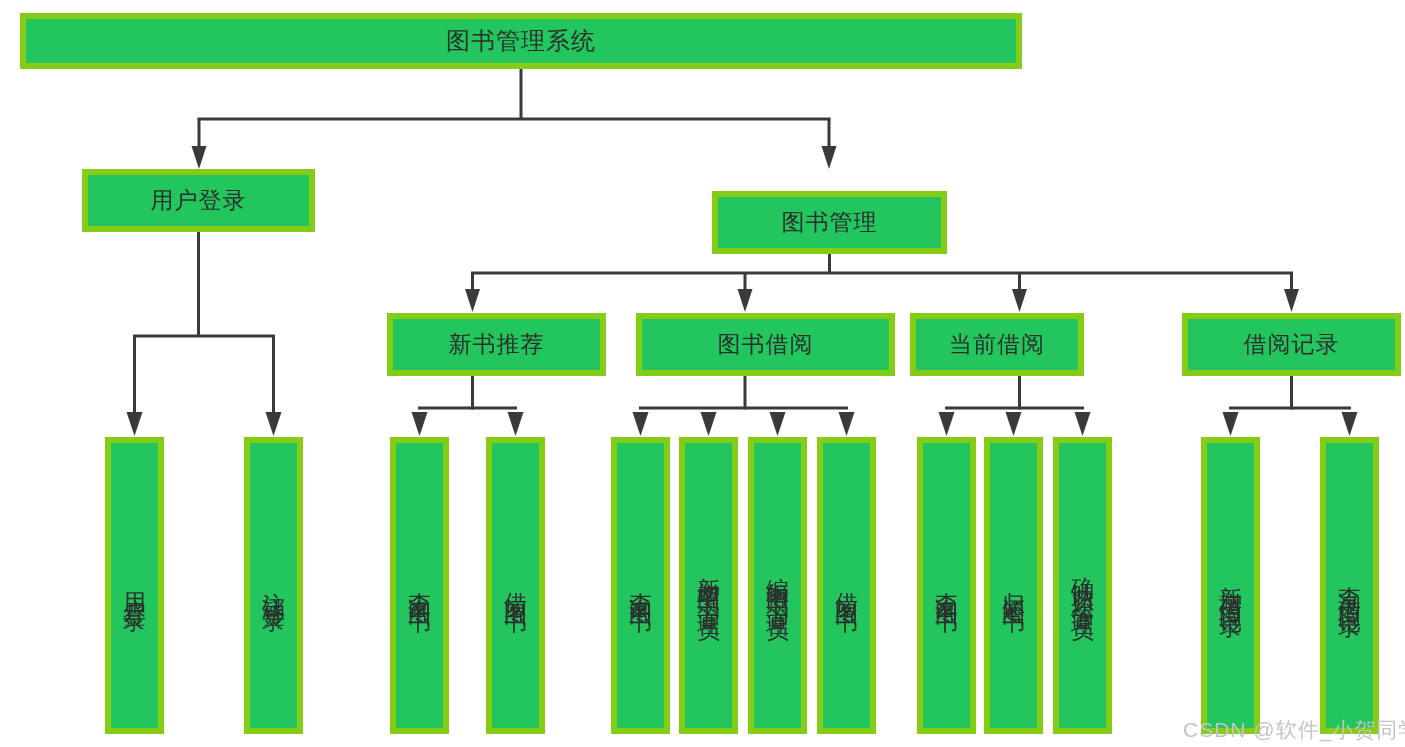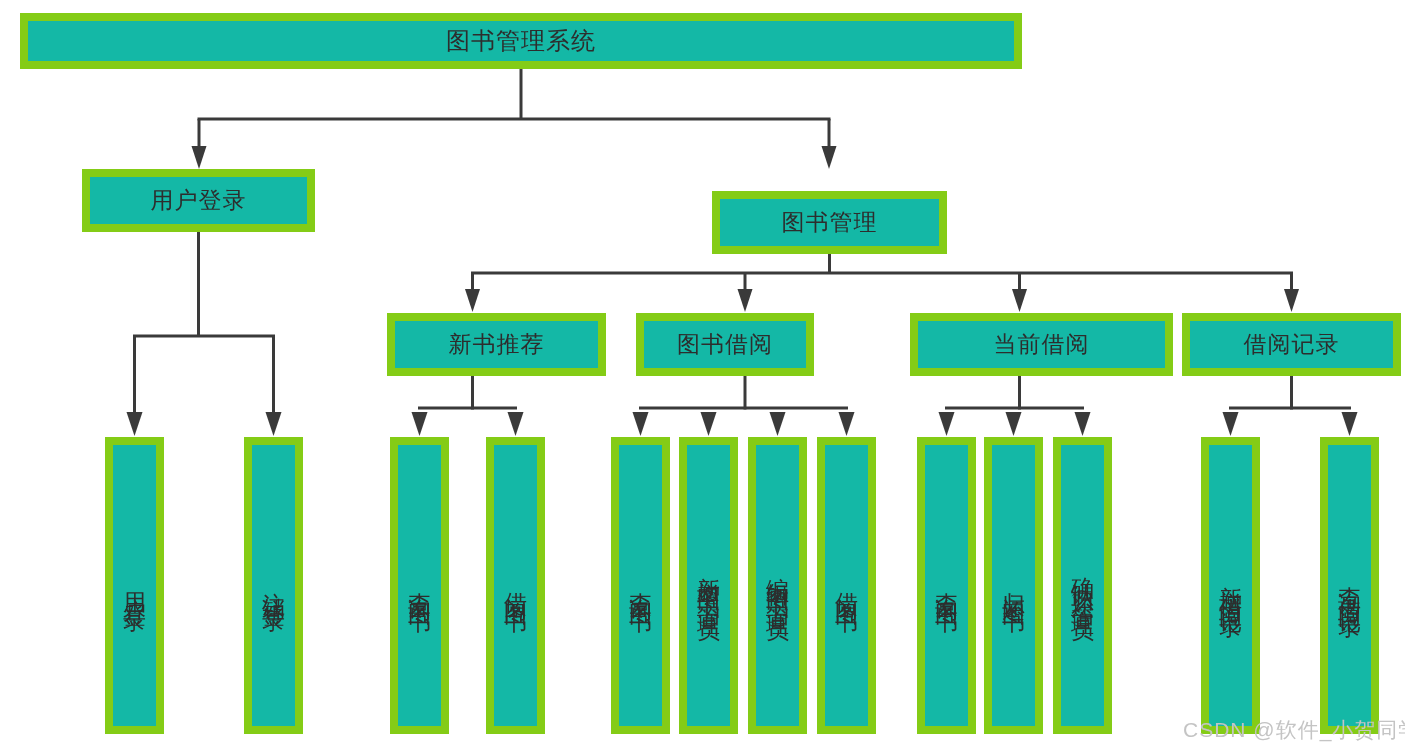--- a/index.html
+++ b/index.html
@@ -7,22 +7,22 @@
     position:relative;
     width:1405px;height:747px;
     background:#fff;
     font-family:"Liberation Sans","DejaVu Sans",sans-serif;
     overflow:hidden;
   }
   .wires{position:absolute;left:0;top:0;width:1405px;height:747px;}
   .node{
     position:absolute;
     box-sizing:border-box;
-    border:8px solid #84cc16;
-    background:#14b8a6;
+    border:6px solid #84cc16;
+    background:#22c55e;
     display:flex;align-items:center;justify-content:center;
     color:#2d2d2d;
   }
   .hnode{font-size:23px;letter-spacing:1px;}
   .root{left:20px;top:13px;width:1002px;height:56px;font-size:24px;}
   .lvl2{top:169px;height:63px;}
   .lvl3{top:313px;height:63px;}
   .leaf{top:437px;height:297px;width:59px;}
   .vtext{
     writing-mode:vertical-rl;
@@ -112,24 +112,24 @@
   <div class="node lvl2 hnode" style="left:82px;width:233px;">
     <span>用户登录</span>
   </div>
   <div class="node lvl2 hnode" style="left:712px;width:235px;margin-top:22px;">
     <span>图书管理</span>
   </div>
 
   <div class="node lvl3 hnode" style="left:363px;width:219px;margin-left:24px;">
     <span>新书推荐</span>
   </div>
-  <div class="node lvl3 hnode" style="left:636px;width:178px;">
+  <div class="node lvl3 hnode" style="left:636px;width:259px;">
     <span>图书借阅</span>
   </div>
-  <div class="node lvl3 hnode" style="left:910px;width:263px;">
+  <div class="node lvl3 hnode" style="left:910px;width:174px;">
     <span>当前借阅</span>
   </div>
   <div class="node lvl3 hnode" style="left:1182px;width:219px;">
     <span>借阅记录</span>
   </div>
 
   <div class="node leaf" style="left:105px;">
     <span class="vtext">用户登录</span>
   </div>
   <div class="node leaf" style="left:244px;">

